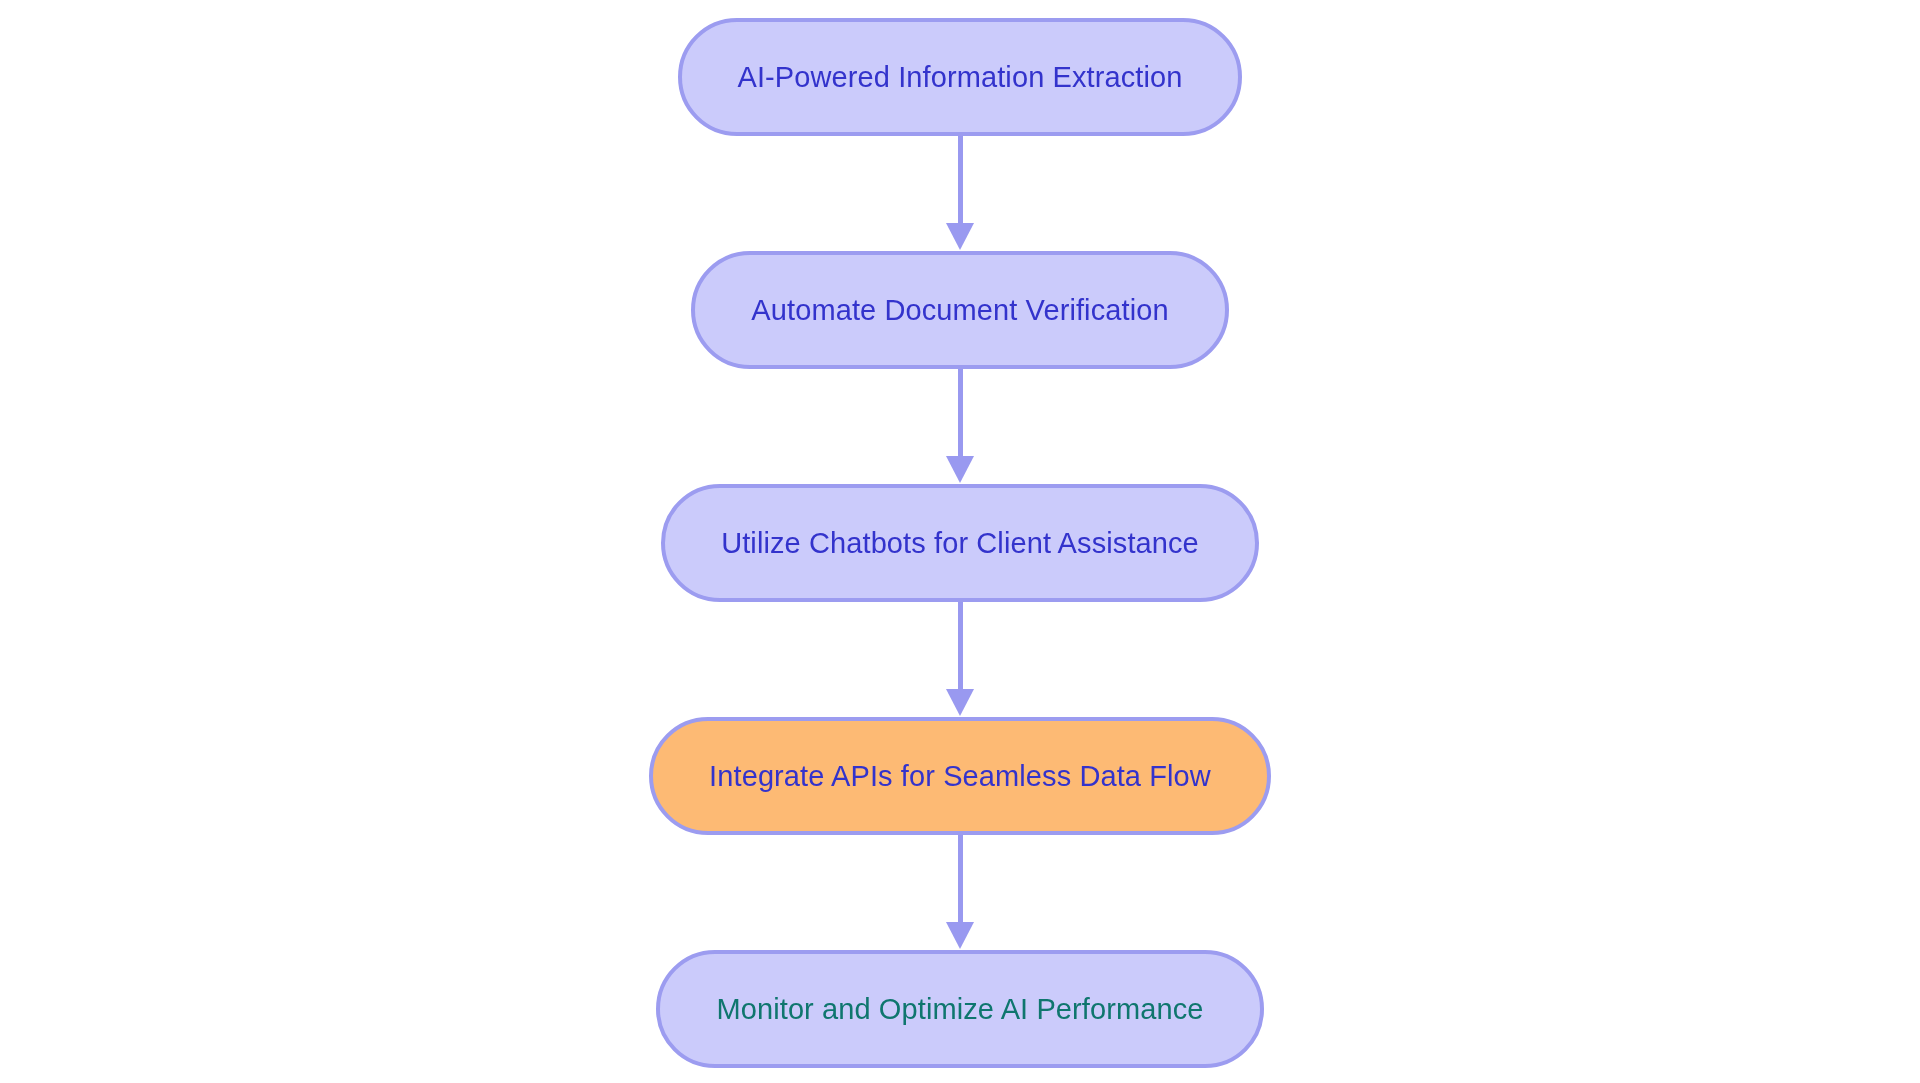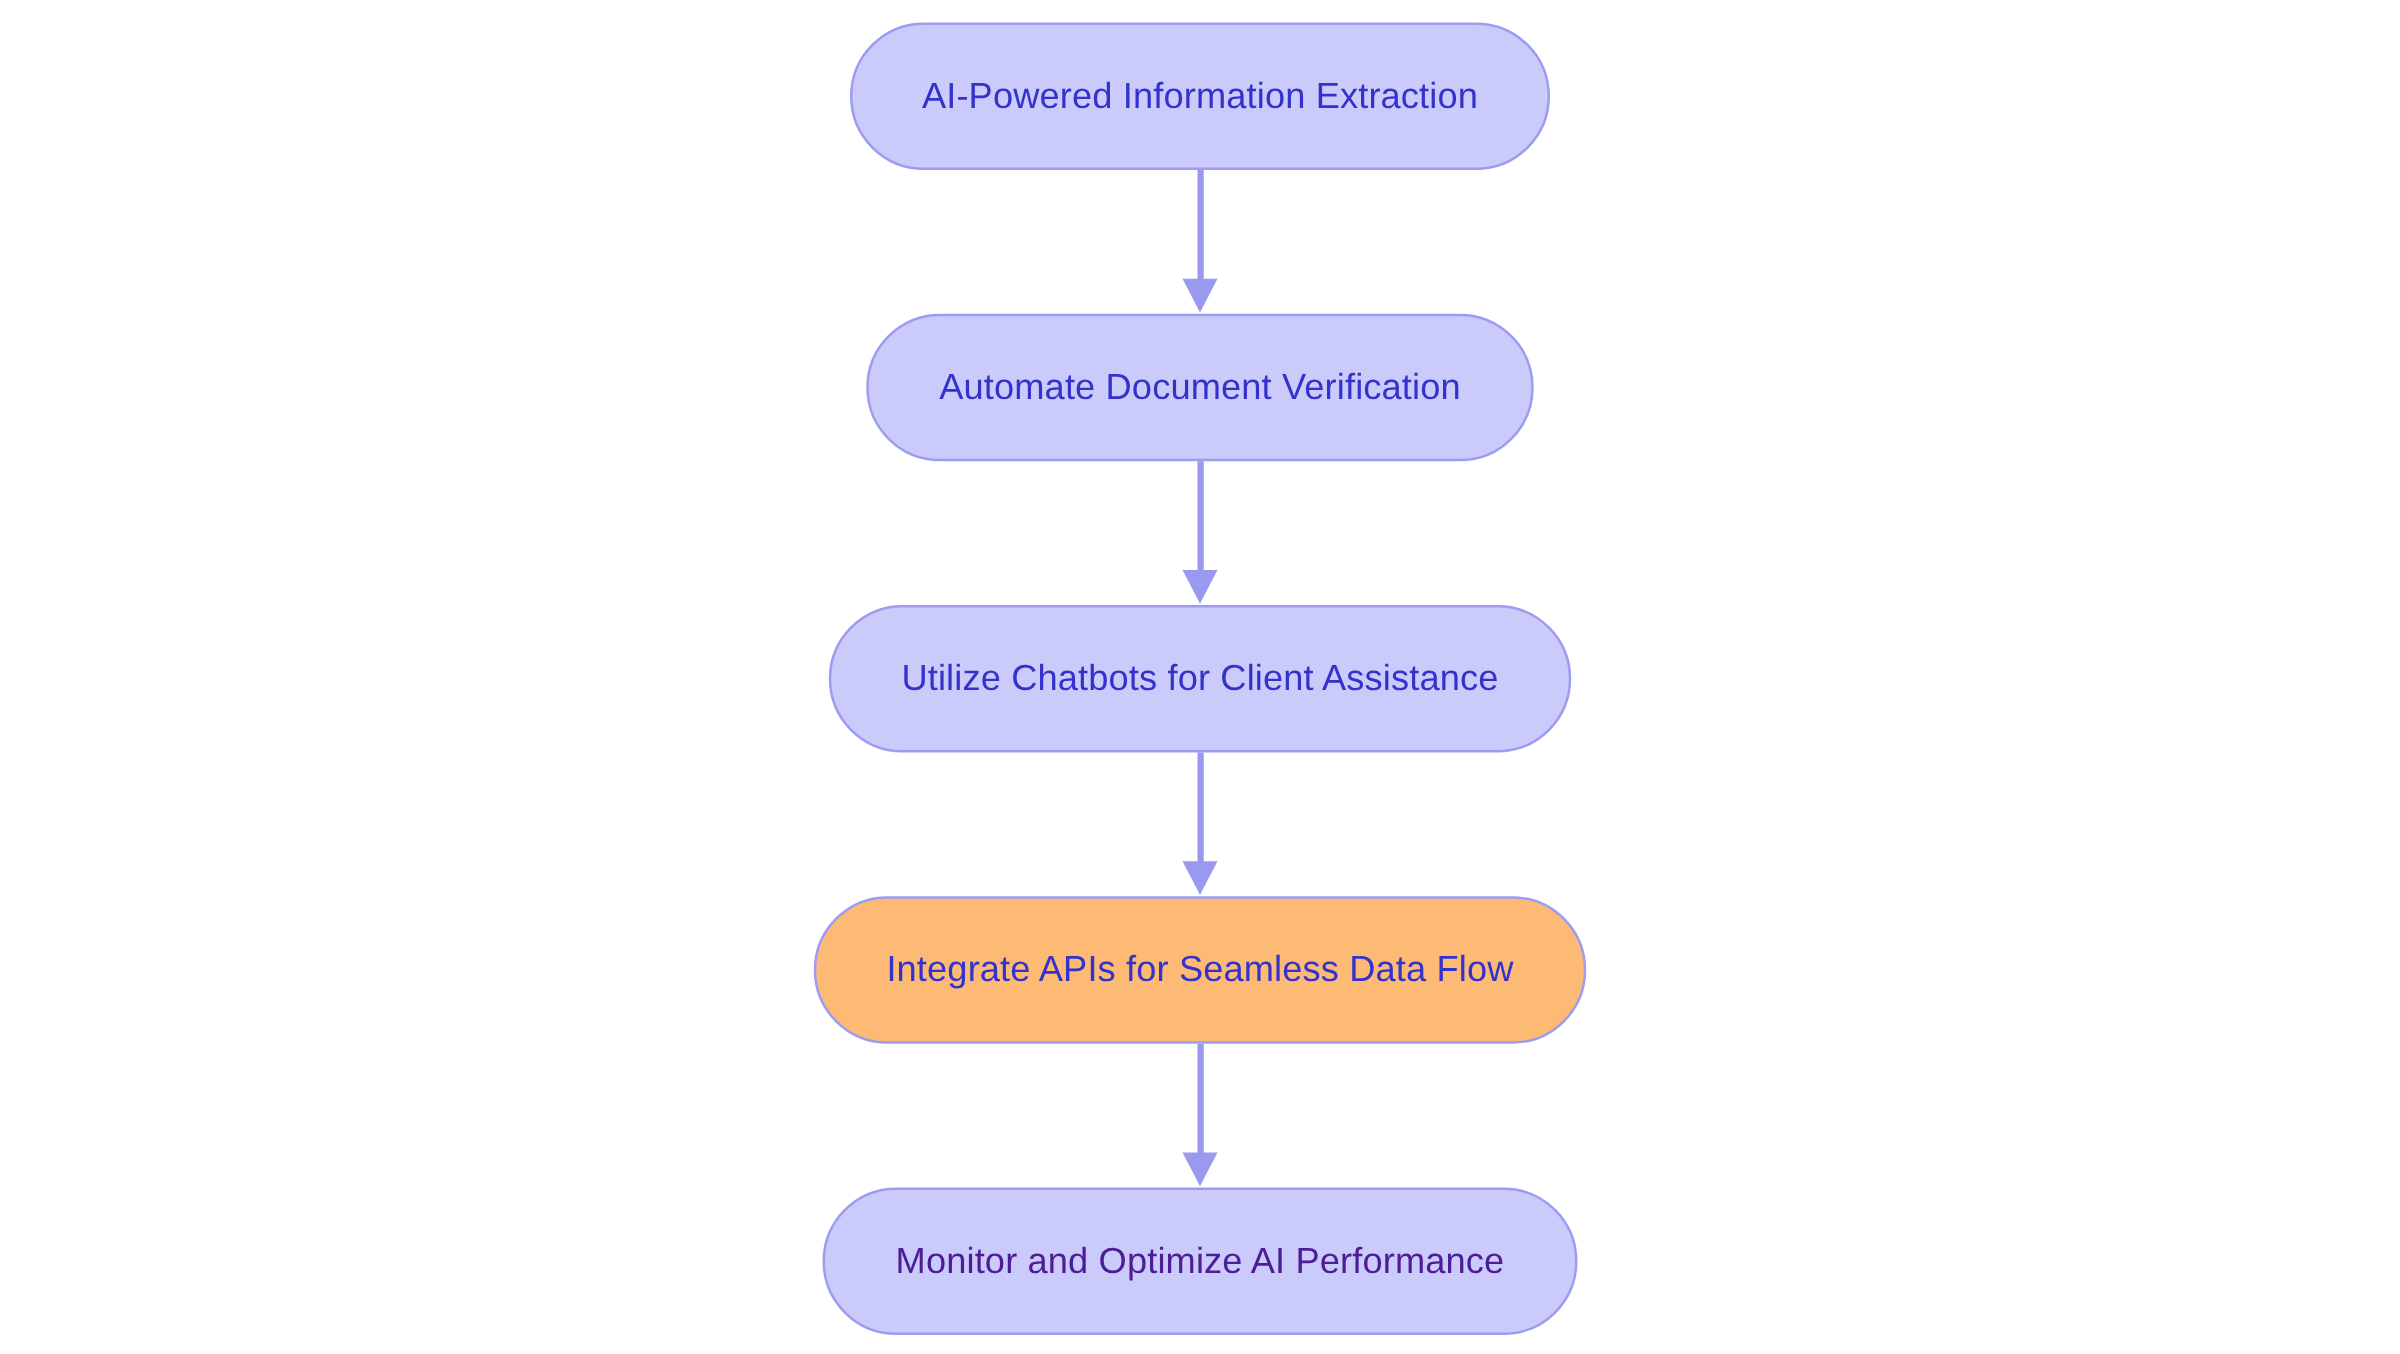--- a/index.html
+++ b/index.html
@@ -32,21 +32,21 @@
   }
 
   
   .node {
     position: relative;
     display: flex;
     align-items: center;
     justify-content: center;
     height: 118px;
     background: #cbcbfb;
-    border: 2px solid #ec4899;
+    border: 4px solid #ec4899;
     border-radius: 59px;
     padding: 0 56px;
     white-space: nowrap;
     flex: 0 0 auto;
   }
 
   .node-label {
     font-family: "Liberation Sans", sans-serif;
     font-size: 29px;
     font-weight: 400;
@@ -124,17 +124,17 @@
     <div class="node" style="background: #fdba74; border-color: rgb(156, 156, 240);">
       <span class="node-label" style="color: rgb(51, 51, 204);">Integrate APIs for Seamless Data Flow</span>
     </div>
 
     <div class="connector">
       <div class="connector-shaft" style="background: rgb(153, 153, 240);"></div>
       <div class="connector-head" style="border-top-color: rgb(153, 153, 240);"></div>
     </div>
 
     <div class="node" style="background: rgb(203, 203, 251); border-color: rgb(156, 156, 240);">
-      <span class="node-label" style="color: #4c1d95; text-align: right;">Monitor and Optimize AI Performance</span>
+      <span class="node-label" style="color: #0f766e; text-align: right;">Monitor and Optimize AI Performance</span>
     </div>
 
   </div>
 </div>
 
 </body></html>

